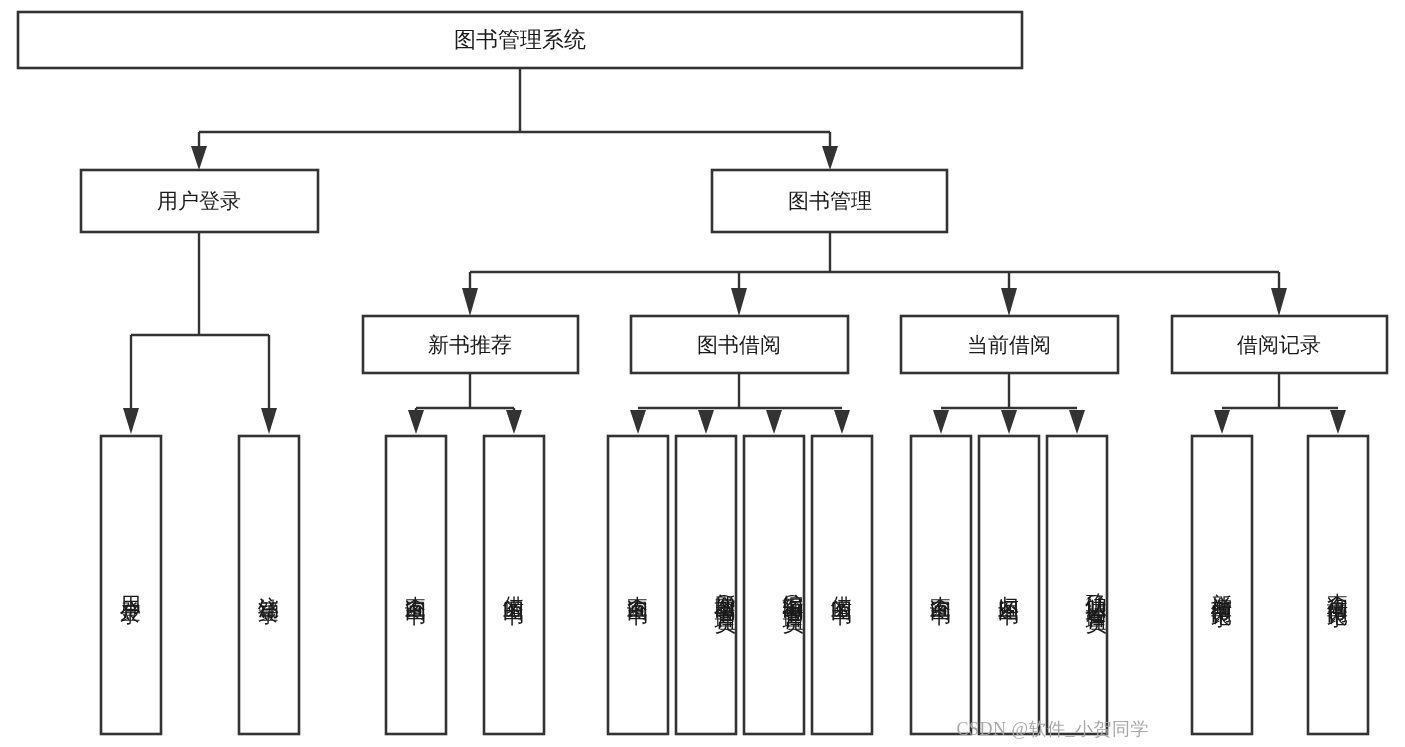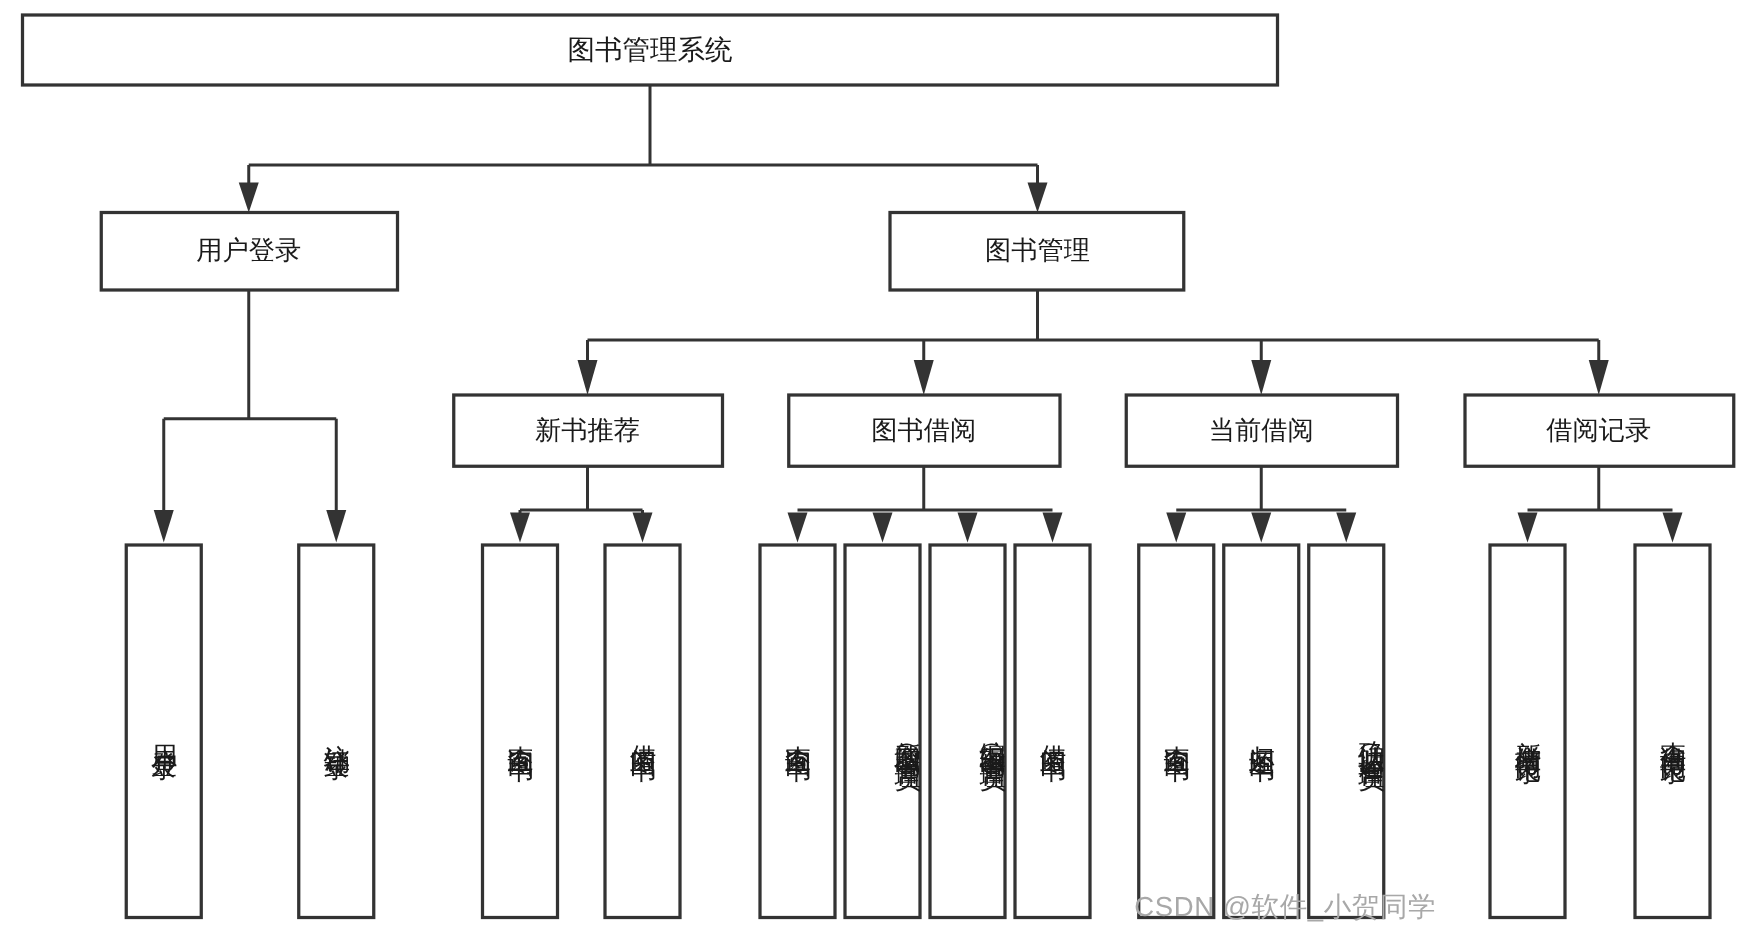--- a/index.html
+++ b/index.html
@@ -65,22 +65,22 @@
     color: #1a1a1a;
     text-align: center;
     white-space: nowrap;
     user-select: none;
     pointer-events: none;
   }
   .watermark {
     position: absolute;
     right: 12px;
     bottom: 6px;
-    font-family: Liberation Sans, sans-serif;
-    font-size: 22px;
+    font-family: Liberation Serif, serif;
+    font-size: 18px;
     color: #a8a8a8;
     letter-spacing: 0.5px;
     user-select: none;
   }
 </style>
 </head>
 <body>
 
 <div id="diagram-root">
 

